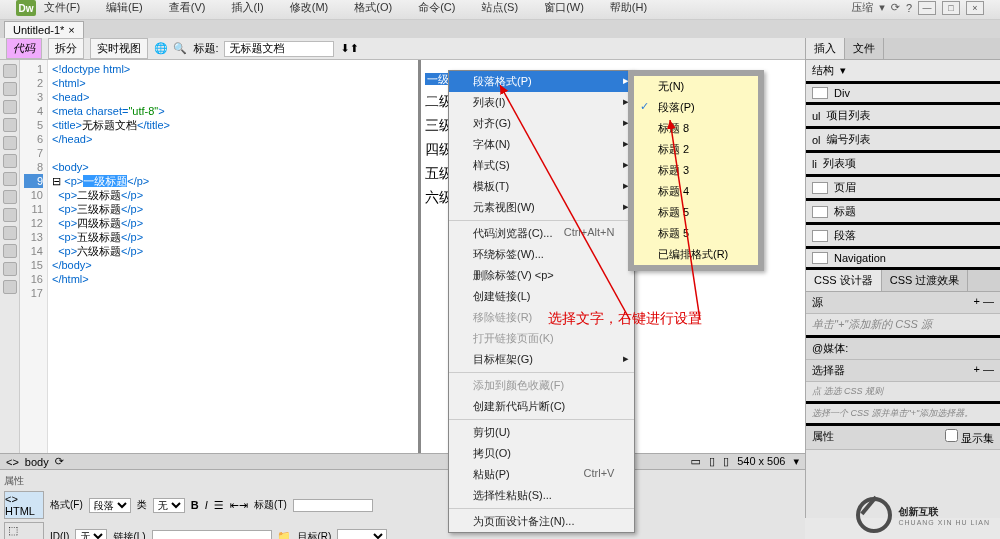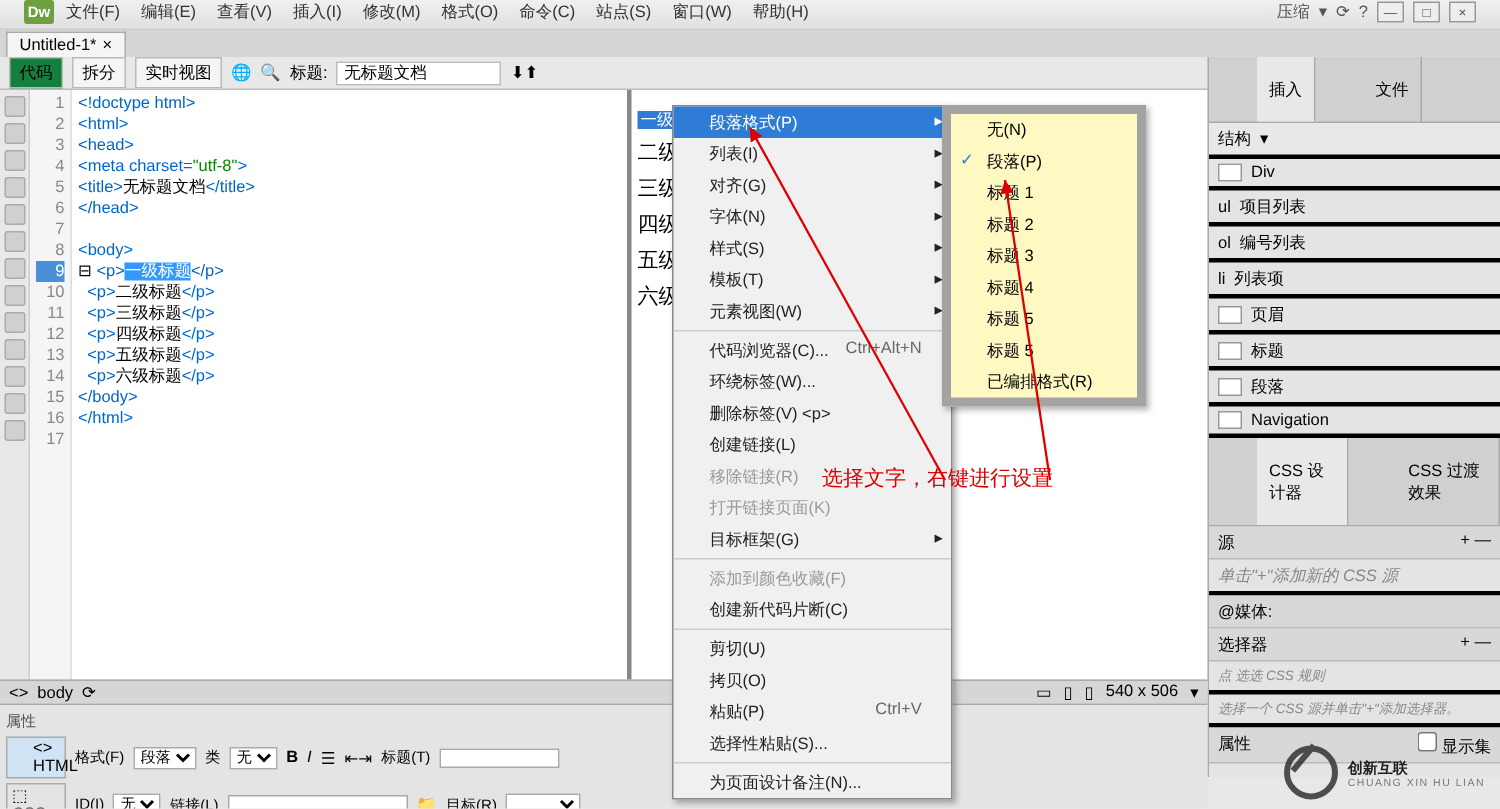--- a/index.html
+++ b/index.html
@@ -1,28 +1,28 @@
 <!DOCTYPE html>
 <html><head>
 <meta charset="utf-8">
 <style>
 *{margin:0;padding:0;box-sizing:border-box;font-family:"Microsoft YaHei",Arial,sans-serif;font-size:11px;}
 body{background:#E8E8E8;width:1000px;height:539px;overflow:hidden;position:relative;}
 .topbar{height:20px;background:linear-gradient(#F0F0F0,#E0E0E0);display:flex;align-items:flex-start;padding:0 16px;border-bottom:1px solid #ccc;}
 .topbar .logo{width:20px;height:16px;background:#6EA040;color:#fff;display:flex;align-items:center;justify-content:center;font-weight:bold;font-size:10px;border-radius:2px;margin-right:8px;}
-.topbar .menu{display:flex;gap:14px;}
+.topbar .menu{display:flex;gap:26px;}
 .topbar .menu span{color:#333;cursor:pointer;}
 .topbar .right{margin-left:auto;display:flex;gap:6px;align-items:center;}
 .topbar .right span{color:#555;}
 .winbtn{width:18px;height:14px;display:inline-flex;align-items:center;justify-content:center;border:1px solid #999;background:#eee;font-size:9px;}
 .filetabs{height:18px;background:#D6D6D6;display:flex;align-items:flex-end;padding-left:4px;}
 .filetab{background:#F5F5F5;padding:2px 8px;border:1px solid #aaa;border-bottom:none;font-size:10px;display:flex;gap:4px;}
 .viewbar{height:22px;background:#E8E8E8;border-bottom:1px solid #bbb;display:flex;align-items:center;padding:0 6px;gap:6px;}
 .viewbtn{padding:2px 6px;background:#F5F5F5;border:1px solid #bbb;}
-.viewbtn.active{background:#15803d;}
+.viewbtn.active{background:#f0abfc;font-style:italic;}
 .titleinput{border:1px solid #bbb;background:#fff;padding:1px 4px;width:110px;}
 .main{display:flex;height:400px;}
 .gutter{width:20px;background:#E8E8E8;border-right:1px solid #ccc;display:flex;flex-direction:column;align-items:center;gap:4px;padding-top:4px;}
 .gutter span{width:14px;height:14px;background:#D0D0D0;border:1px solid #aaa;border-radius:2px;}
 .linenum{width:28px;background:#F5F5F5;border-right:1px solid #ddd;text-align:right;padding:2px 4px;color:#888;line-height:14px;}
 .code{flex:0 0 370px;background:#fff;padding:2px 4px;line-height:14px;font-family:Consolas,monospace;position:relative;}
 .code .k{color:#0066cc;}
 .code .s{color:#008800;}
 .code .sel{background:#3399ff;color:#fff;}
 .preview{flex:1;background:#fff;border-left:3px solid #888;padding:4px;position:relative;}
@@ -32,21 +32,21 @@
 .ctxmenu .item.disabled{color:#999;}
 .ctxmenu .item.hl{background:#2E7CD6;color:#fff;}
 .ctxmenu .item.sub::after{content:"▸";position:absolute;right:6px;}
 .ctxmenu .item .shortcut{position:absolute;right:20px;color:#666;}
 .ctxmenu hr{border:none;border-top:1px solid #ccc;margin:2px 0;}
 .submenu{position:absolute;left:628px;top:70px;background:#fef9c3;border:6px solid #a3a3a3;box-shadow:2px 2px 4px rgba(0,0,0,0.3);z-index:101;}
 .submenu .item{padding:3px 30px 3px 24px;white-space:nowrap;}
 .submenu .check{position:absolute;left:6px;color:#2E7CD6;}
 .rpanel{position:absolute;right:0;top:38px;width:195px;height:480px;background:#E4E4E4;border-left:1px solid #aaa;}
 .rpanel .tabs{display:flex;background:#D0D0D0;border-bottom:1px solid #aaa;}
-.rpanel .tabs span{padding:14px 8px;border-right:1px solid #aaa;margin-left:32px;}
+.rpanel .tabs span{padding:3px 8px;border-right:1px solid #aaa;}
 .rpanel .tabs span.active{background:#E8E8E8;}
 .rpanel .sectionhead{background:#D8D8D8;padding:3px 6px;border-bottom:1px solid #bbb;display:flex;justify-content:space-between;}
 .rpanel .row{padding:3px 6px;display:flex;align-items:center;gap:6px;border-bottom:3px solid #000000;}
 .rpanel .icon{width:16px;height:12px;border:1px solid #999;background:#fff;}
 .annotation{position:absolute;left:548px;top:310px;color:#d00;font-size:14px;z-index:120;}
 .arrow{stroke:#d00;stroke-width:1.5;fill:none;z-index:119;}
 .svglayer{position:absolute;left:0;top:0;pointer-events:none;z-index:119;}
 .statusbar{position:absolute;bottom:70px;left:0;right:195px;height:16px;background:#D6D6D6;border-top:1px solid #aaa;display:flex;align-items:center;padding:0 6px;gap:6px;font-size:10px;}
 .statusbar .r{margin-left:auto;display:flex;gap:8px;}
 .proppanel{position:absolute;bottom:0;left:0;right:195px;height:70px;background:#E4E4E4;border-top:1px solid #aaa;padding:4px;}
@@ -194,21 +194,21 @@
   <div class="item"><span>粘贴(P)</span><span class="shortcut">Ctrl+V</span></div>
   <div class="item">选择性粘贴(S)...</div>
   <hr>
   <div class="item">为页面设计备注(N)...</div>
 
 </div>
 
 <div class="submenu">
   <div class="item">无(N)</div>
   <div class="item" style="position:relative"><span class="check">✓</span><span>段落(P)</span></div>
-  <div class="item">标题 1</div>
+  <div class="item">标题 8</div>
   <div class="item">标题 2</div>
   <div class="item">标题 3</div>
   <div class="item">标题 4</div>
   <div class="item">标题 5</div>
   <div class="item">标题 5</div>
   <div class="item">已编排格式(R)</div>
 </div>
 
 <svg class="svglayer" width="1000" height="539">
   <defs>
@@ -296,21 +296,21 @@
     <span>▯</span>
     <span>▯</span>
     <span>540 x 506</span> 
       <span>▾</span>
   </div>
 </div>
 
 <div class="proppanel">
   <div class="header">属性</div>
   <div class="row">
-    <span style="width:40px;border:1px solid #aaa;background:#D0E4F5;padding:1px 17px">&lt;&gt; <span>HTML</span></span>
+    <span style="width:40px;border:1px solid #aaa;background:#D0E4F5;padding:1px 0">&lt;&gt; <span>HTML</span></span>
     <label>格式(F)</label>
     <select><option>段落</option></select>
     <label>类</label>
     <select><option>无</option></select>
     <b>B</b>
     <i>I</i>
     <span>☰</span>
     <span>⇤⇥</span>
     <label>标题(T)</label>
     <input style="width: 80px;">

